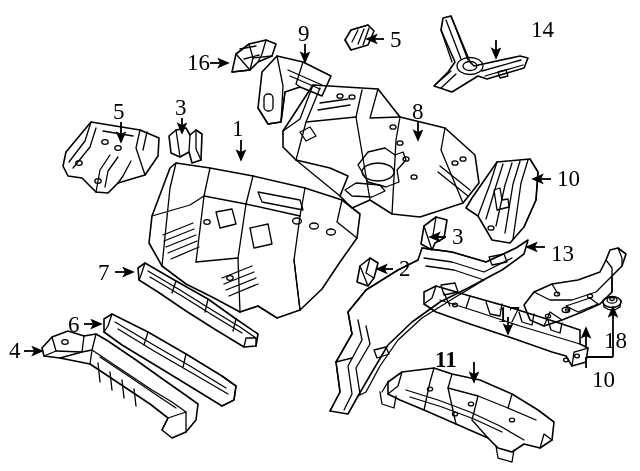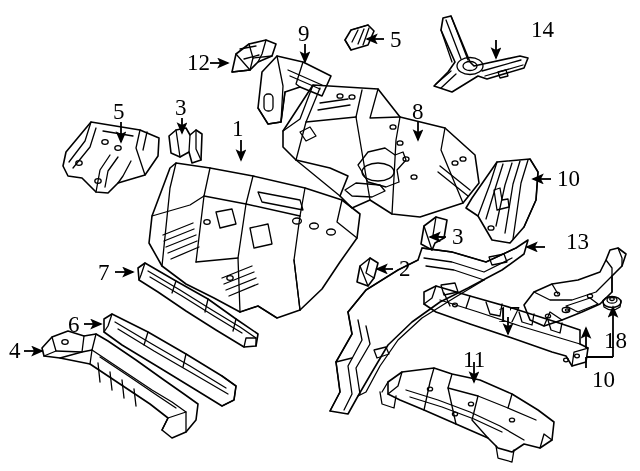--- a/index.html
+++ b/index.html
@@ -368,22 +368,22 @@
   <div class="callout-label" style="left:399px; top:257px;">2</div>
   <div class="callout-label" style="left:175px; top:96px;">3</div>
   <div class="callout-label" style="left:452px; top:225px;">3</div>
   <div class="callout-label" style="left:9px;   top:339px;">4</div>
   <div class="callout-label" style="left:113px; top:100px;">5</div>
   <div class="callout-label" style="left:68px;  top:313px;">6</div>
   <div class="callout-label" style="left:98px;  top:261px;">7</div>
   <div class="callout-label" style="left:412px; top:100px;">8</div>
   <div class="callout-label" style="left:298px; top:22px;">9</div>
   <div class="callout-label" style="left:557px; top:167px;">10</div>
-  <div class="callout-label" style="left:463px; top:348px;">11</div>
+  <div class="callout-label" style="left:435px; top:348px;font-weight:bold;">11</div>
   <div class="callout-label" style="left:497px; top:303px;">17</div>
-  <div class="callout-label" style="left:551px; top:230px;margin-left:15px;">13</div>
+  <div class="callout-label" style="left:551px; top:242px;">13</div>
   <div class="callout-label" style="left:483px; top:18px;margin-left:48px;">14</div>
   <div class="callout-label" style="left:390px; top:28px;">5</div>
-  <div class="callout-label" style="left:187px; top:51px;">12</div>
+  <div class="callout-label" style="left:187px; top:51px;">16</div>
   <div class="callout-label" style="left:592px; top:368px;">10</div>
   <div class="callout-label" style="left:604px; top:329px;text-align:right;">18</div>
 
 </div>
 
 </body></html>

